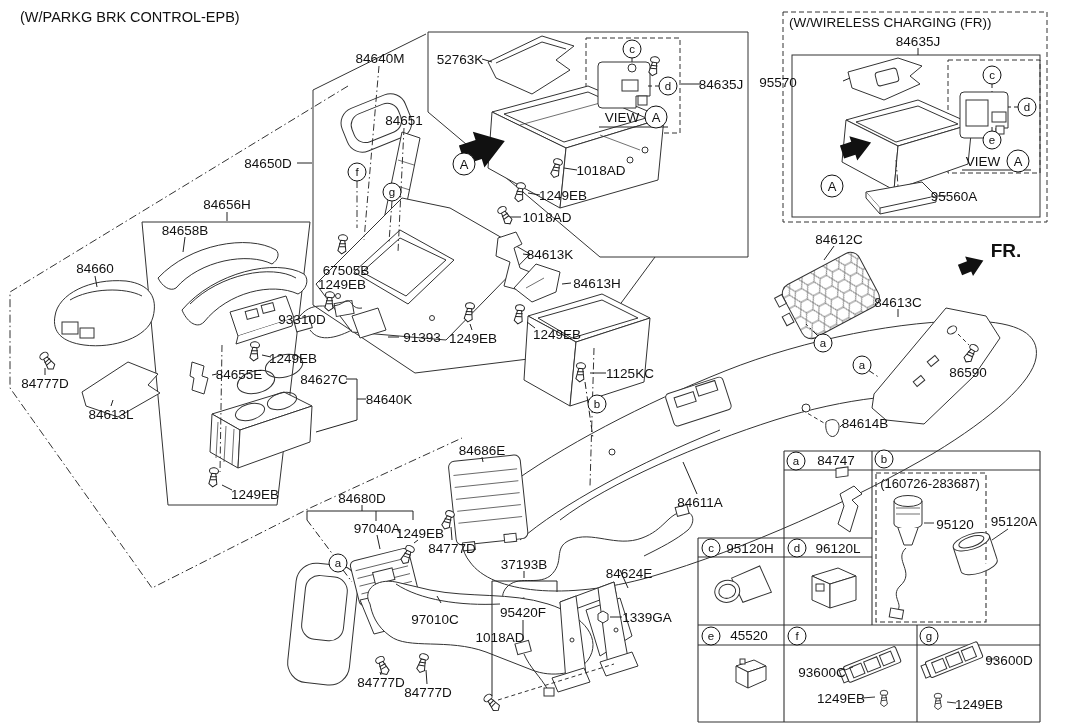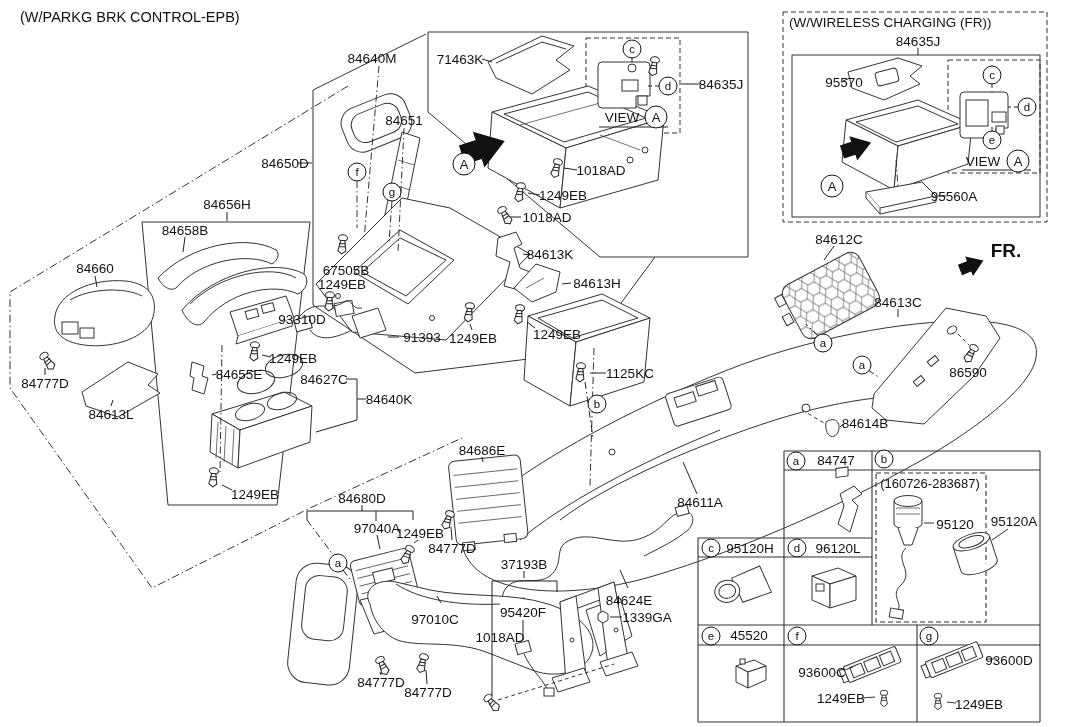--- a/index.html
+++ b/index.html
@@ -411,25 +411,25 @@
     <line x1="862" y1="698" x2="875" y2="697"></line>
     <line x1="987" y1="659" x2="997" y2="659"></line>
     <line x1="947" y1="702" x2="956" y2="703"></line>
   </g>
 </svg>
 
 <div class="lbl-left" style="left:20px;top:9px">(W/PARKG BRK CONTROL-EPB)</div>
 <div class="lbl-left" style="left:789px;top:15px;font-size:13.5px">(W/WIRELESS CHARGING (FR))</div>
 <div class="lbl fr" style="left:1006px;top:251px">FR.</div>
 
-<div class="lbl" style="left:372px;top:58px">84640M</div>
-<div class="lbl" style="left:460px;top:59px">71463K</div>
+<div class="lbl" style="left:380px;top:58px">84640M</div>
+<div class="lbl" style="left:460px;top:59px">52763K</div>
 <div class="lbl" style="left:721px;top:84px">84635J</div>
 <div class="lbl" style="left:404px;top:120px">84651</div>
-<div class="lbl" style="left:285px;top:163px">84650D</div>
+<div class="lbl" style="left:268px;top:163px">84650D</div>
 <div class="lbl" style="left:601px;top:170px">1018AD</div>
 <div class="lbl" style="left:563px;top:195px">1249EB</div>
 <div class="lbl" style="left:547px;top:217px">1018AD</div>
 <div class="lbl" style="left:550px;top:254px">84613K</div>
 <div class="lbl" style="left:227px;top:204px">84656H</div>
 <div class="lbl" style="left:185px;top:230px">84658B</div>
 <div class="lbl" style="left:346px;top:270px">67505B</div>
 <div class="lbl" style="left:342px;top:284px">1249EB</div>
 <div class="lbl" style="left:597px;top:283px">84613H</div>
 <div class="lbl" style="left:95px;top:268px">84660</div>
@@ -454,23 +454,23 @@
 <div class="lbl" style="left:362px;top:498px">84680D</div>
 <div class="lbl" style="left:377px;top:528px">97040A</div>
 <div class="lbl" style="left:420px;top:533px">1249EB</div>
 <div class="lbl" style="left:452px;top:548px">84777D</div>
 <div class="lbl" style="left:435px;top:619px">97010C</div>
 <div class="lbl" style="left:381px;top:682px">84777D</div>
 <div class="lbl" style="left:428px;top:692px">84777D</div>
 <div class="lbl" style="left:524px;top:564px">37193B</div>
 <div class="lbl" style="left:523px;top:612px">95420F</div>
 <div class="lbl" style="left:500px;top:637px">1018AD</div>
-<div class="lbl" style="left:629px;top:600px">84624E</div>
+<div class="lbl" style="left:629px;top:573px">84624E</div>
 <div class="lbl" style="left:647px;top:617px">1339GA</div>
-<div class="lbl" style="left:844px;top:82px">95570</div>
+<div class="lbl" style="left:778px;top:82px">95570</div>
 <div class="lbl" style="left:918px;top:41px">84635J</div>
 <div class="lbl" style="left:954px;top:196px">95560A</div>
 
 <div class="lbl" style="left:622px;top:117px">VIEW</div>
 <div class="co coA" style="left:656px;top:117px">
       <span>A</span>
     </div>
 <div class="lbl" style="left:983px;top:161px">VIEW</div>
 <div class="co coA" style="left:1018px;top:161px">
       <span>A</span>

